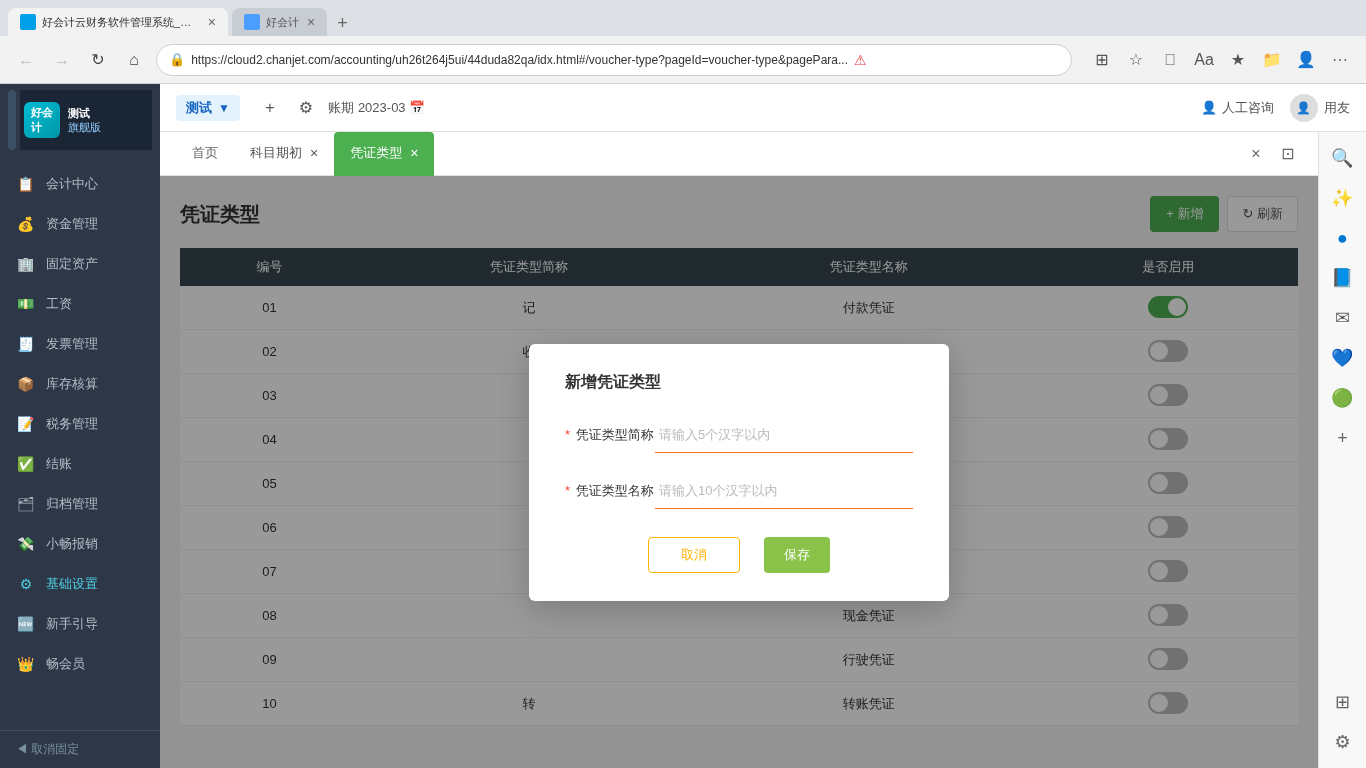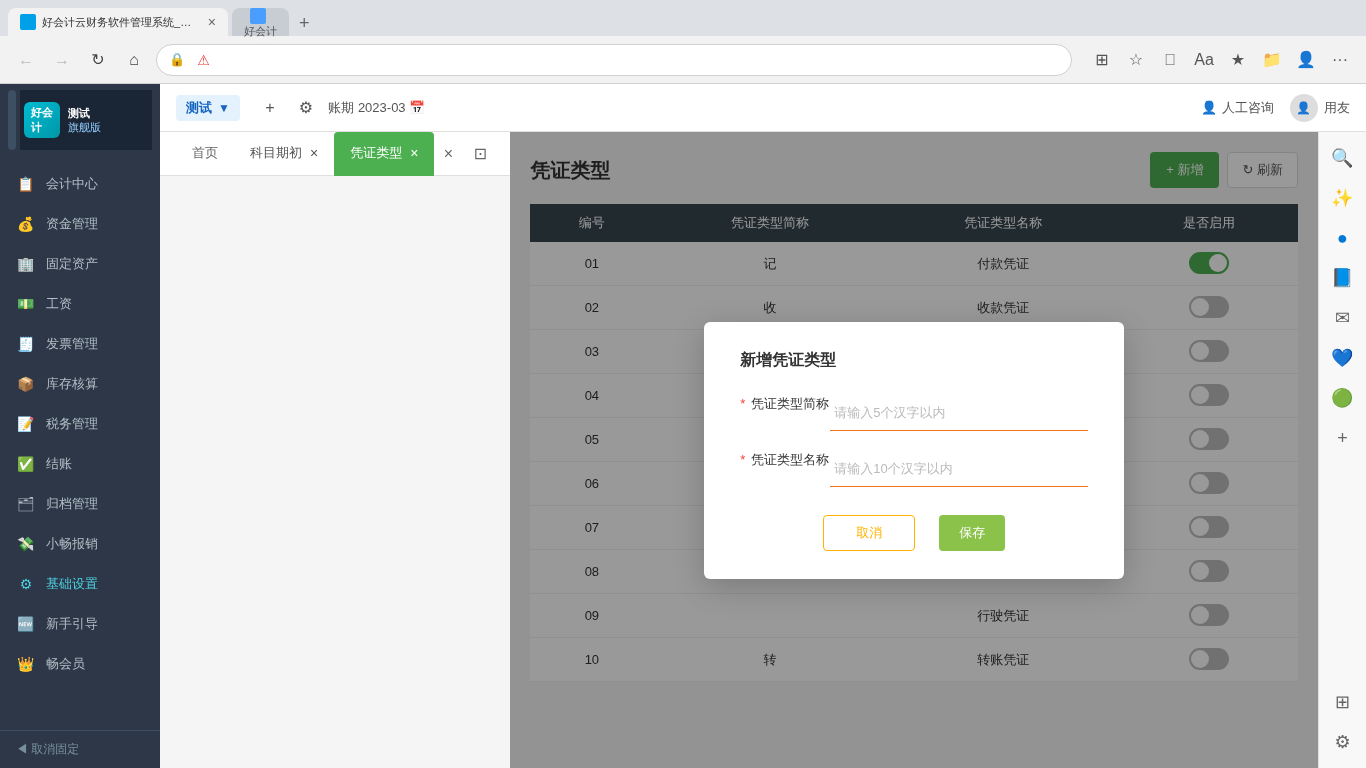--- a/index.html
+++ b/index.html
@@ -1,20 +1,20 @@
 <!DOCTYPE html>
 <html><head>
   <meta charset="utf-8">
   <style>
     * { margin: 0; padding: 0; box-sizing: border-box; }
     body { width: 1366px; height: 768px; font-family: 'Microsoft YaHei', Arial, sans-serif; font-size: 13px; overflow: hidden; background: #f0f0f0; }
     .browser-tabs { display: flex; align-items: flex-end; height: 36px; background: #dde1e6; padding: 0 8px; padding-top: 8px; }
     .tab { display: flex; align-items: center; height: 28px; padding: 0 12px; border-radius: 8px 8px 0 0; font-size: 12px; cursor: pointer; max-width: 220px; }
     .tab.active { background: #f2f2f2; color: #333; }
-    .tab.inactive { background: #c8cdd4; color: #555; margin-left: 4px; flex-direction: column; }
+    .tab.inactive { background: #c8cdd4; color: #555; margin-left: 4px; }
     .tab-favicon { width: 16px; height: 16px; margin-right: 6px; background: #4a9eff; border-radius: 2px; flex-shrink: 0; }
     .tab-favicon.hk { background: #00a0e9; }
     .tab-close { margin-left: 8px; font-size: 14px; color: #666; cursor: pointer; }
     .tab-new { margin-left: 4px; background: none; border: none; font-size: 18px; cursor: pointer; color: #666; padding: 2px 6px; }
     .browser-controls { display: flex; align-items: center; height: 48px; background: #f2f2f2; padding: 0 12px; gap: 8px; border-bottom: 1px solid #d0d0d0; }
     .nav-btn { width: 28px; height: 28px; display: flex; align-items: center; justify-content: center; border-radius: 50%; cursor: pointer; color: #444; font-size: 16px; background: none; border: none; }
     .nav-btn.disabled { color: #bbb; cursor: default; }
     .address-bar { flex: 1; height: 32px; border: 1px solid #d0d0d0; border-radius: 20px; display: flex; align-items: center; padding: 0 12px; background: #fff; font-size: 12px; color: #333; }
     .address-bar .lock { color: #888; margin-right: 6px; font-size: 13px; }
     .browser-actions { display: flex; align-items: center; gap: 6px; margin-left: 8px; }
@@ -44,21 +44,21 @@
     .top-bar-actions { display: flex; align-items: center; gap: 8px; margin-left: 16px; }
     .top-action-btn { width: 28px; height: 28px; display: flex; align-items: center; justify-content: center; cursor: pointer; color: #555; font-size: 16px; border-radius: 4px; }
     .period-badge { display: flex; align-items: center; gap: 4px; color: #555; font-size: 13px; }
     .period-badge .period-icon { color: #888; }
     .top-bar-right { margin-left: auto; display: flex; align-items: center; gap: 16px; }
     .consult-btn { display: flex; align-items: center; gap: 4px; color: #555; font-size: 13px; cursor: pointer; }
     .user-info { display: flex; align-items: center; gap: 6px; color: #555; font-size: 13px; cursor: pointer; }
     .user-avatar { width: 28px; height: 28px; background: #ddd; border-radius: 50%; display: flex; align-items: center; justify-content: center; font-size: 12px; }
 
     
-    .content-area { flex: 1; display: flex; flex-direction: row; background: #f5f5f5; }
+    .content-area { flex: 1; display: flex; flex-direction: column; background: #f5f5f5; }
     .tabs-bar { display: flex; align-items: center; background: #fff; border-bottom: 1px solid #e0e0e0; padding: 0 16px; height: 44px; }
     .content-tab { display: flex; align-items: center; padding: 0 16px; height: 44px; cursor: pointer; font-size: 13px; color: #666; border-bottom: 2px solid transparent; }
     .content-tab.active { color: #fff; background: #4caf50; border-radius: 4px 4px 0 0; }
     .content-tab .tab-x { margin-left: 8px; color: inherit; font-size: 14px; }
     .tab-expand-btns { margin-left: auto; display: flex; gap: 4px; }
     .tab-btn { width: 28px; height: 28px; display: flex; align-items: center; justify-content: center; cursor: pointer; border-radius: 4px; color: #666; font-size: 16px; }
 
     
     .page-content { flex: 1; padding: 20px; position: relative; }
     .page-header { display: flex; align-items: center; justify-content: space-between; margin-bottom: 16px; }
@@ -82,21 +82,21 @@
 
     
     .right-panel { width: 48px; background: #f8f8f8; border-left: 1px solid #e0e0e0; display: flex; flex-direction: column; align-items: center; padding: 8px 0; gap: 4px; }
     .right-panel-btn { width: 36px; height: 36px; display: flex; align-items: center; justify-content: center; border-radius: 4px; cursor: pointer; color: #666; font-size: 18px; }
     .right-panel-btn.active { color: #1565c0; }
 
     
     .modal-overlay { position: absolute; top: 0; left: 0; right: 0; bottom: 0; background: rgba(0,0,0,0.4); display: flex; align-items: center; justify-content: center; z-index: 100; }
     .modal { background: #fff; border-radius: 6px; padding: 28px 36px; width: 420px; box-shadow: 0 8px 32px rgba(0,0,0,0.2); }
     .modal-title { font-size: 16px; font-weight: bold; color: #333; margin-bottom: 24px; }
-    .form-row { display: flex; margin-bottom: 20px; }
+    .form-row { display: flex; align-items: center; margin-bottom: 20px; }
     .form-label { font-size: 13px; color: #333; width: 90px; flex-shrink: 0; }
     .form-label .required { color: #f44336; margin-right: 2px; }
     .form-input { flex: 1; height: 36px; border: none; border-bottom: 1px solid #f97316; outline: none; font-size: 13px; padding: 0 4px; color: #1d4ed8; }
     .form-input::placeholder { color: #bbb; }
     .modal-actions { display: flex; justify-content: center; gap: 24px; margin-top: 28px; }
     .btn-cancel { padding: 8px 32px; border: 1px solid #ffb300; border-radius: 4px; background: #fff; color: #ffb300; cursor: pointer; font-size: 13px; }
     .btn-save { padding: 8px 20px; border: none; border-radius: 4px; background: #8bc34a; color: #fff; cursor: pointer; font-size: 13px; }
 
     
     .main-wrapper { display: flex; flex-direction: column; flex: 1; }
@@ -119,20 +119,21 @@
   <button class="tab-new">+</button>
 </div>
 
 <div class="browser-controls">
   <button class="nav-btn disabled">←</button>
   <button class="nav-btn disabled">→</button>
   <button class="nav-btn">↻</button>
   <button class="nav-btn">⌂</button>
   <div class="address-bar">
     <span class="lock">🔒</span>
+    <span style="font-size:12px;white-space:nowrap;overflow:hidden;text-overflow:ellipsis;max-width:900px;">https://cloud2.chanjet.com/accounting/uh26t264j5ui/44duda82qa/idx.html#/voucher-type?pageId=voucher-type&amp;pagePara...</span>
     <span style="margin-left:6px;color:#e53935;font-size:14px;">⚠</span>
   </div>
   <div class="browser-actions">
     <div class="browser-action-btn">⊞</div>
     <div class="browser-action-btn">☆</div>
     <div class="browser-action-btn">⎕</div>
     <div class="browser-action-btn">Aa</div>
     <div class="browser-action-btn">★</div>
     <div class="browser-action-btn">📁</div>
     <div class="browser-action-btn">👤</div>

